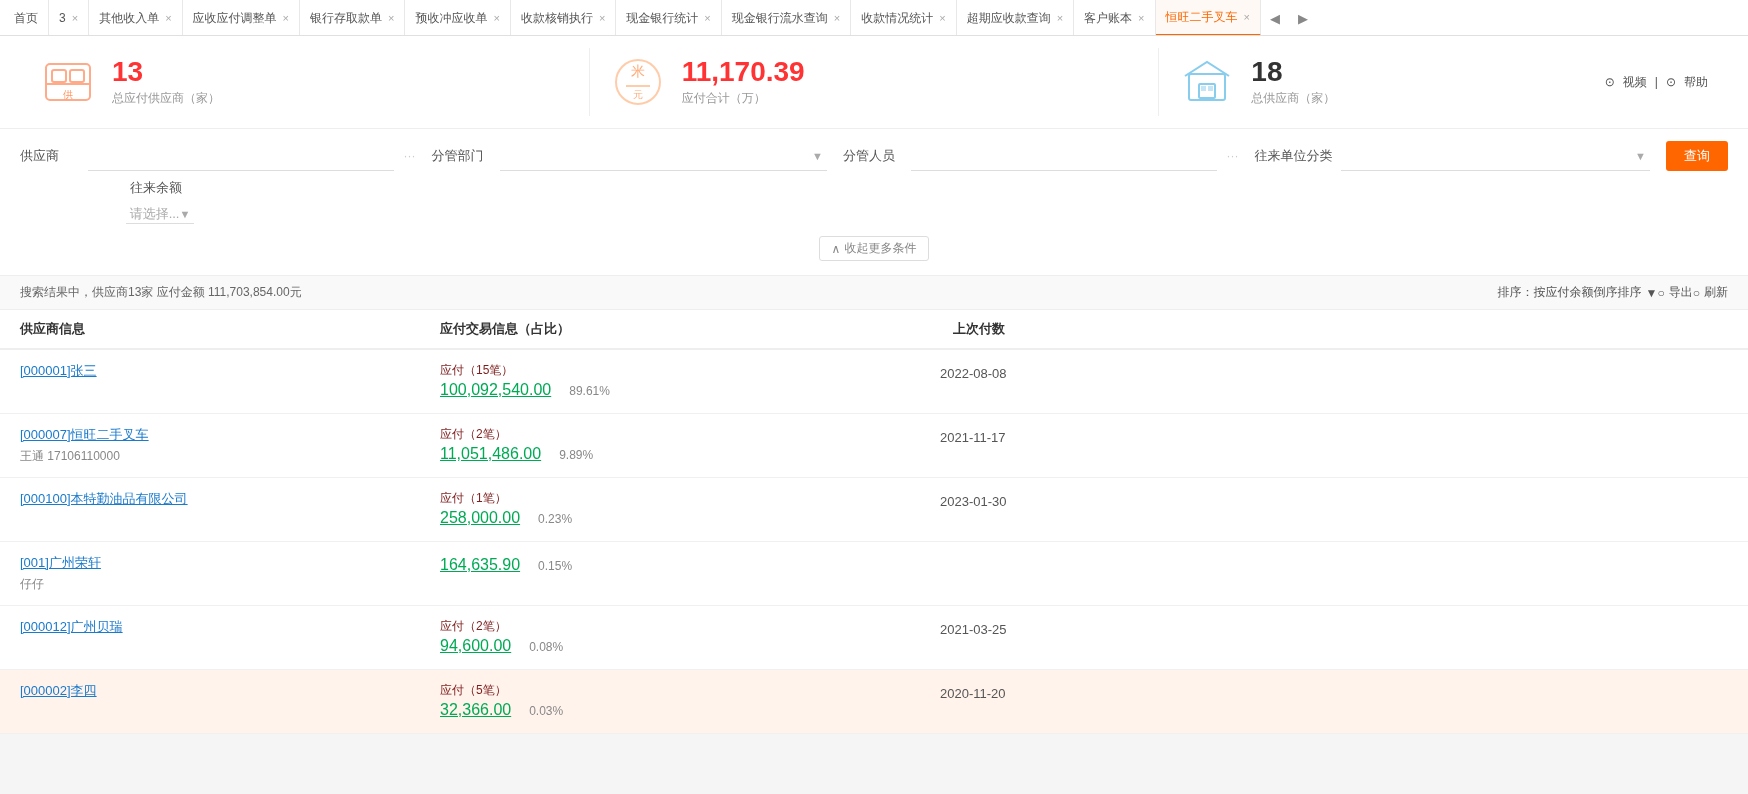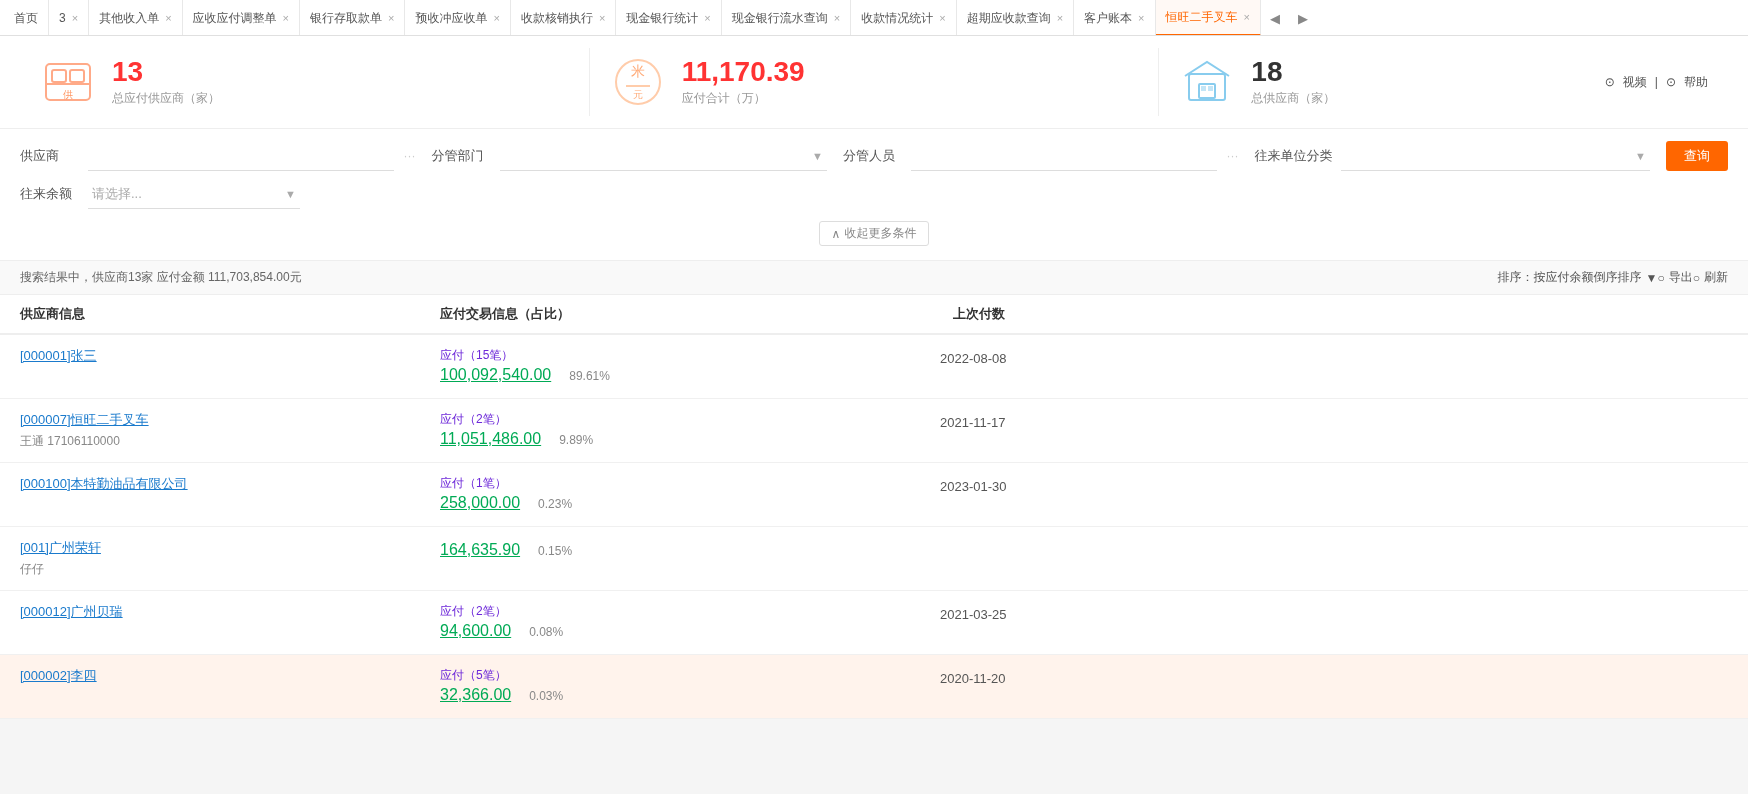--- a/index.html
+++ b/index.html
@@ -222,21 +222,21 @@
       text-decoration: underline;
       cursor: pointer;
       font-size: 13px;
     }
     .supplier-sub {
       font-size: 12px;
       color: #888;
       margin-top: 4px;
     }
 
-    .trans-label { font-size: 12px; color: #6d28d9; }
+    .trans-label { font-size: 12px; color: #7f1d1d; }
     .trans-amount {
       font-size: 16px;
       color: #00aa55;
       font-weight: 500;
       margin: 2px 0;
       text-decoration: underline;
       cursor: pointer;
     }
     .trans-percent { font-size: 12px; color: #888; margin-left: 10px; }
     .trans-row { display: flex; align-items: baseline; gap: 8px; }
@@ -387,21 +387,21 @@
     <div class="filter-item">
       <span class="filter-label">往来单位分类</span>
       <div class="filter-select">
         <span></span>
         <span class="arrow">▼</span>
       </div>
     </div>
     <button class="btn-query">查询</button>
   </div>
   <div class="filter-row">
-    <div class="filter-item" style="max-width:280px;">
+    <div class="filter-item" style="max-width:280px;flex-direction:column;">
       <span class="filter-label">往来余额</span>
       <div class="filter-select">
         <span style="color:#aaa;">请选择...</span>
         <span class="arrow">▼</span>
       </div>
     </div>
   </div>
   <div class="collapse-bar">
     <div class="collapse-btn">
       <span>∧</span>

